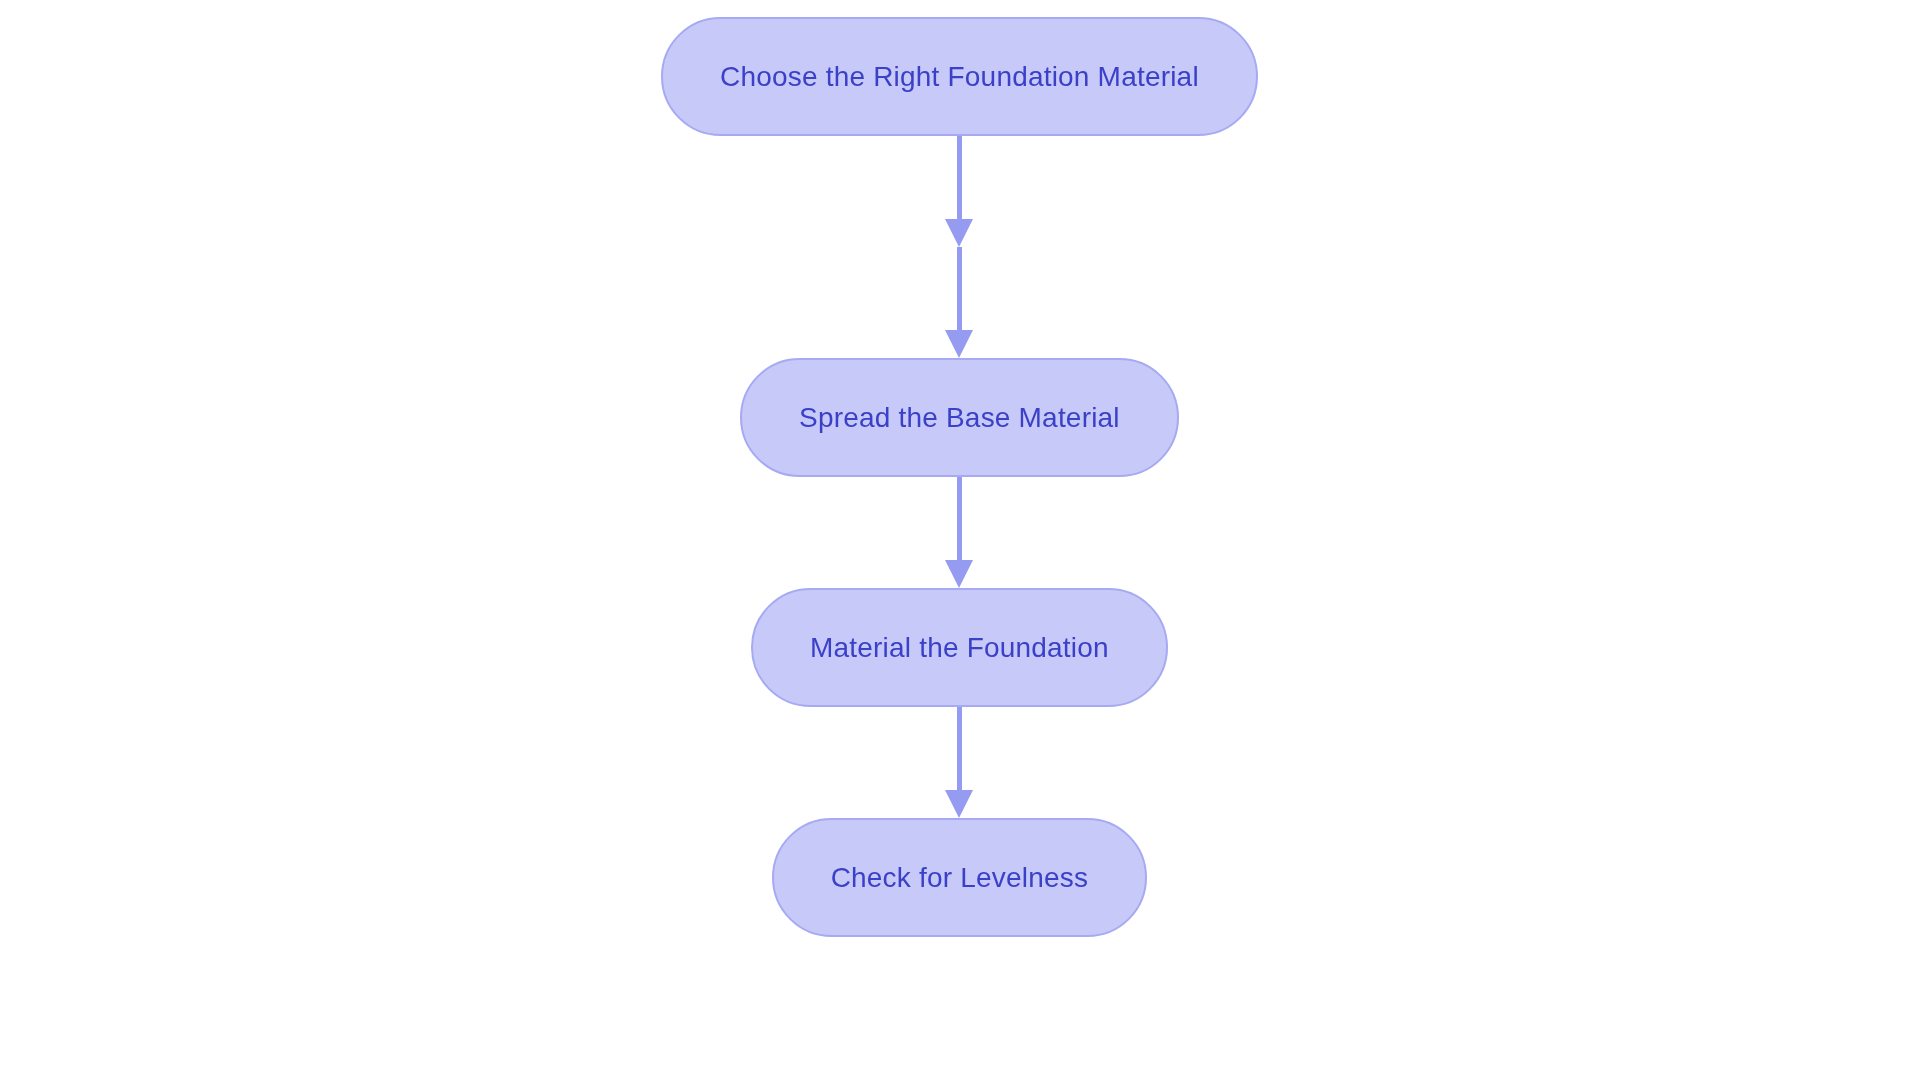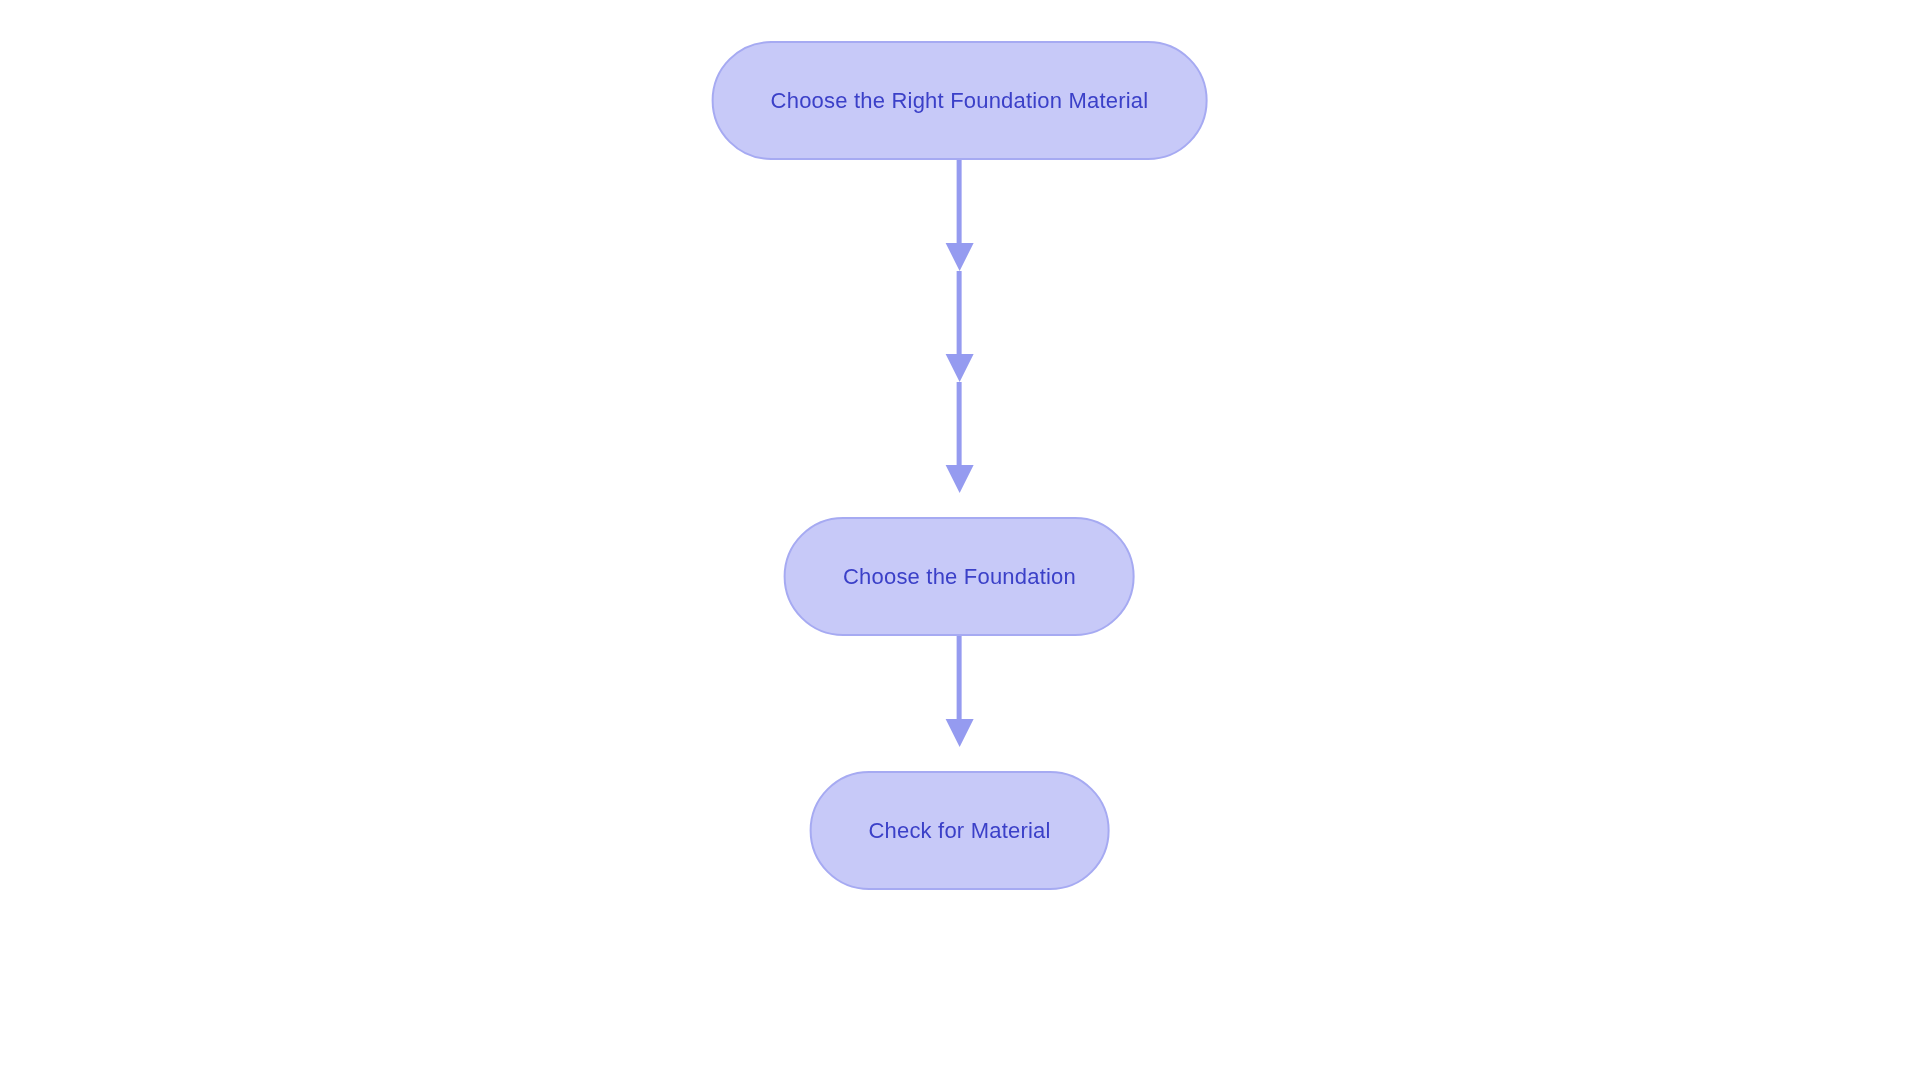--- a/index.html
+++ b/index.html
@@ -33,24 +33,23 @@
   .flow-node {
     min-height: 119px;
     padding: 0 57px;
     display: flex;
     align-items: center;
     justify-content: center;
     background: var(--node-fill);
     border: 2px solid var(--node-border);
     border-radius: 60px;
     color: var(--node-text);
-    font-size: 22px;
+    font-size: 28px;
     letter-spacing: 0.2px;
     white-space: nowrap;
-    margin-top: 24px;
   }
   .flow-arrow {
     height: 111px;
     display: flex;
     flex-direction: column;
     align-items: center;
   }
   .arrow-line {
     width: 5px;
     flex: 1 1 auto;
@@ -76,29 +75,30 @@
       <div class="arrow-line"></div>
       <div class="arrow-head"></div>
     </div>
 
 
     <div class="flow-arrow">
       <div class="arrow-line"></div>
       <div class="arrow-head"></div>
     </div>
 
+    <div class="flow-node">Spread the Base Material</div>
 
     <div class="flow-arrow">
       <div class="arrow-line"></div>
       <div class="arrow-head"></div>
     </div>
 
-    <div class="flow-node">Choose the Foundation</div>
+    <div class="flow-node">Material the Foundation</div>
 
     <div class="flow-arrow">
       <div class="arrow-line"></div>
       <div class="arrow-head"></div>
     </div>
 
-    <div class="flow-node">Check for Material</div>
+    <div class="flow-node">Check for Levelness</div>
 
   </div>
 </div>
 
 </body></html>

